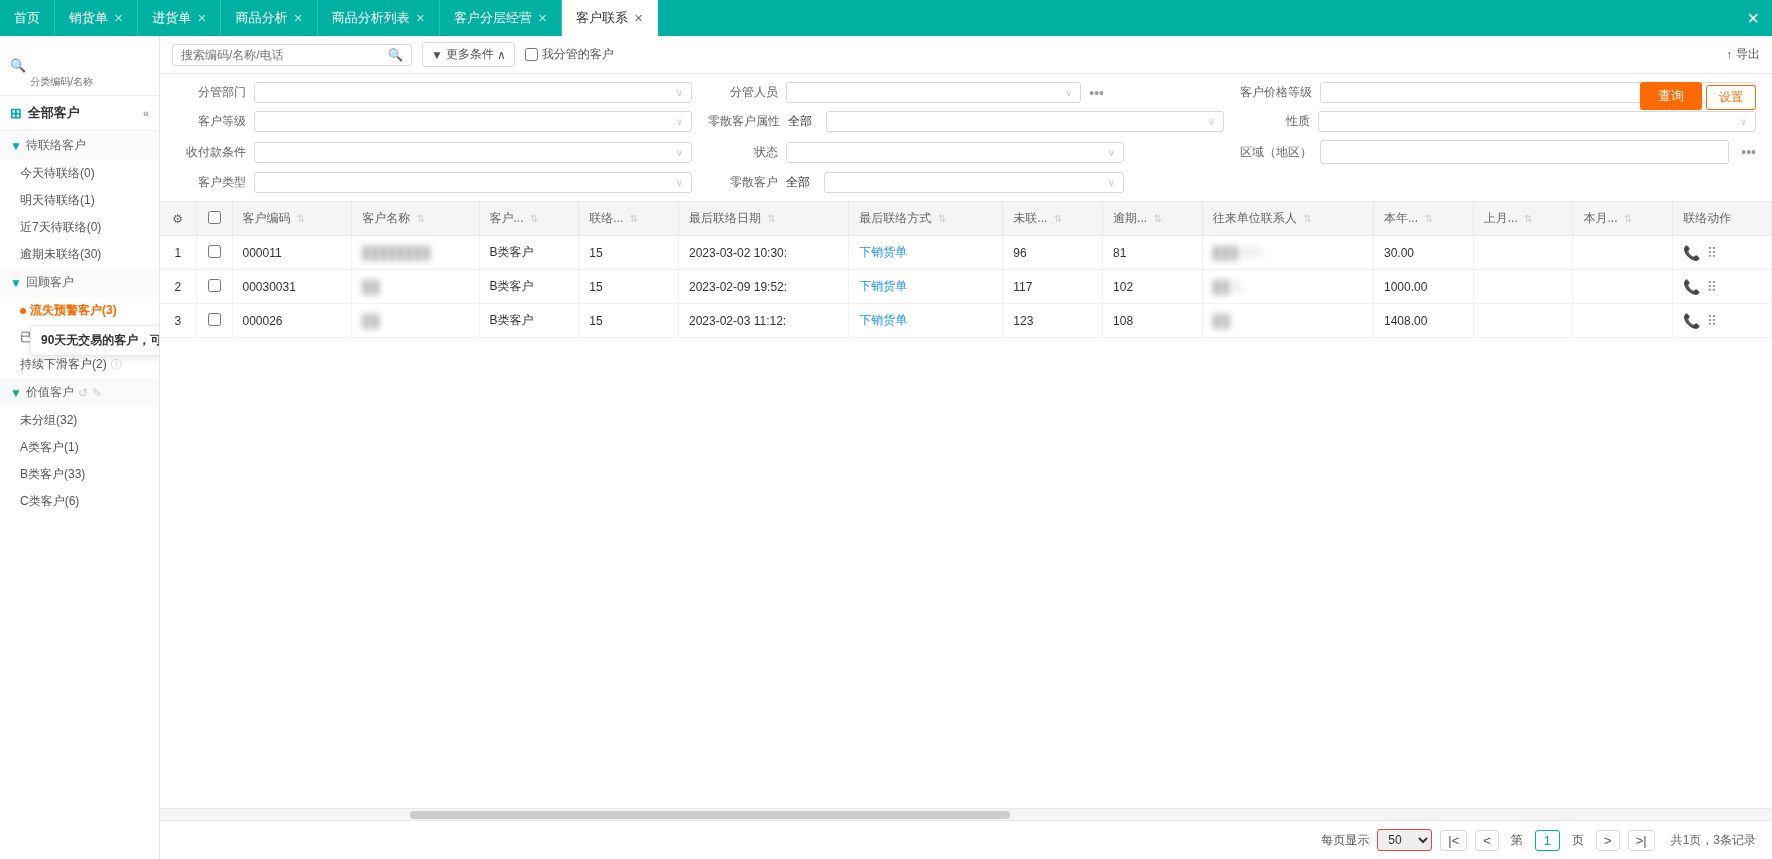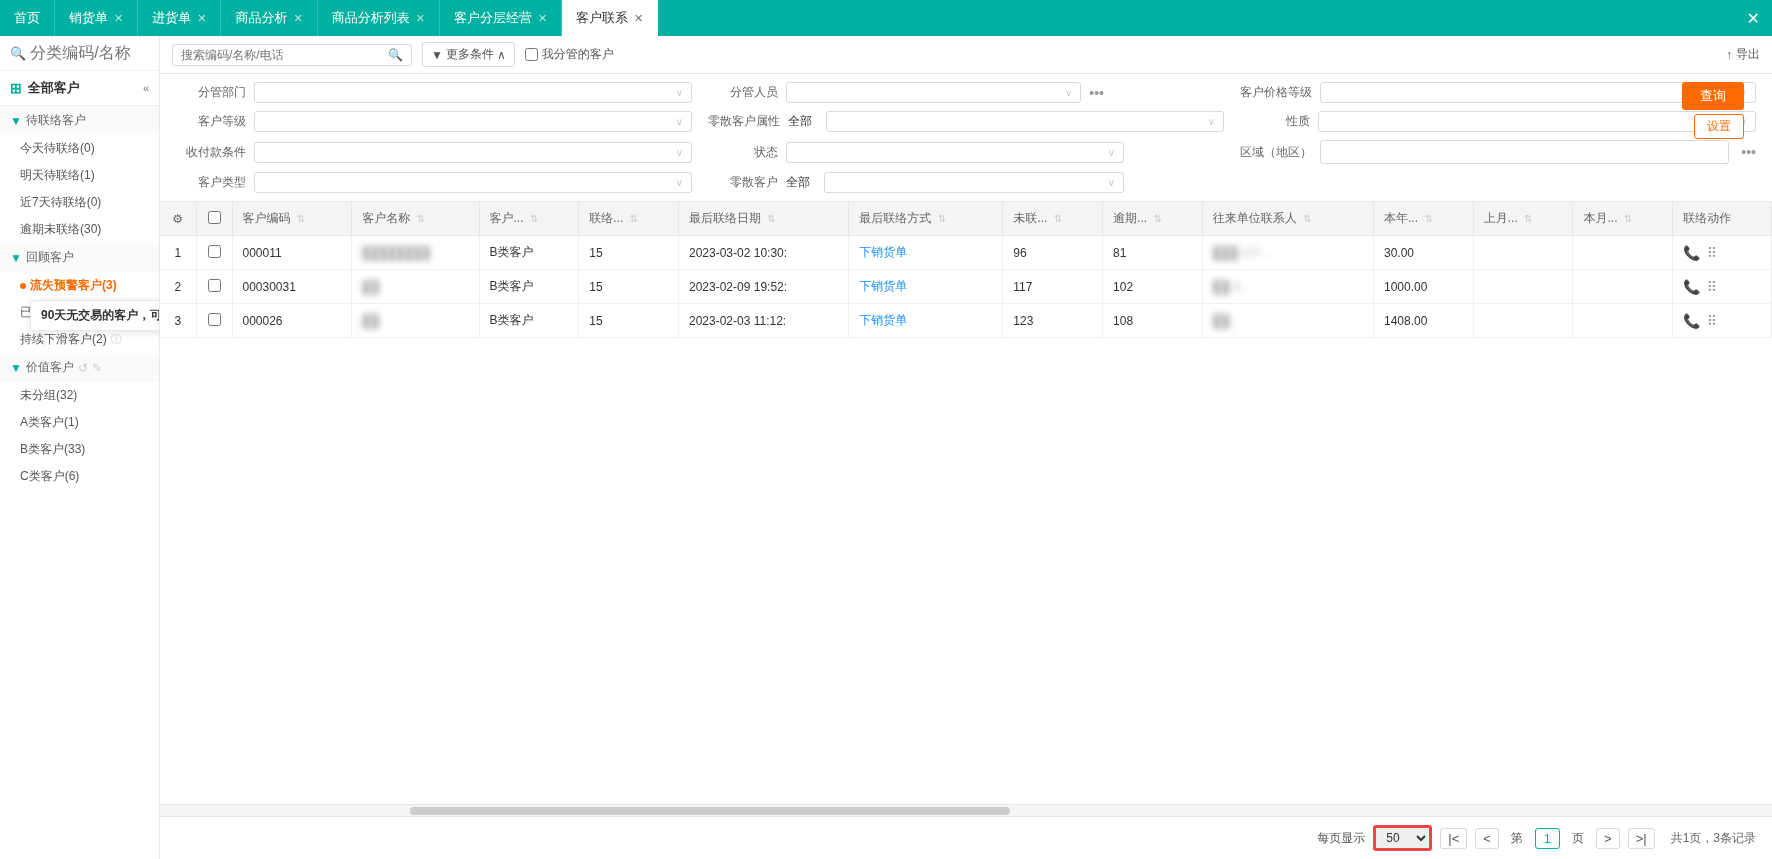--- a/index.html
+++ b/index.html
@@ -59,23 +59,24 @@
     .sidebar-search {
       display: flex;
       align-items: center;
       padding: 8px 10px;
       border-bottom: 1px solid #f0f0f0;
       gap: 4px;
     }
     .sidebar-search input {
       border: none;
       outline: none;
-      font-size: 16px;
+      font-size: 10px;
       width: 100%;
       color: #999;
+      margin-top: 32px;
     }
     .search-icon-sm { color: #ccc; font-size: 13px; }
     .sidebar-header {
       display: flex;
       align-items: center;
       padding: 8px 10px;
       font-size: 13px;
       font-weight: bold;
       color: #333;
       cursor: pointer;
@@ -226,24 +227,24 @@
       padding: 4px 8px;
       font-size: 12px;
       color: #999;
       cursor: pointer;
       position: relative;
       justify-content: space-between;
     }
     .filter-select .caret { color: #ccc; font-size: 10px; }
     .filter-actions {
       position: absolute;
-      right: 28px;
+      right: 16px;
       top: 8px;
       display: flex;
-      flex-direction: column;
+      flex-direction: row;
       gap: 4px;
       align-items: flex-end;
     }
     .btn-query {
       background: #ff6a00;
       color: #fff;
       border: none;
       border-radius: 3px;
       padding: 5px 18px;
       font-size: 13px;
@@ -313,21 +314,21 @@
       align-items: center;
       justify-content: flex-end;
       padding: 8px 16px;
       background: #fff;
       border-top: 1px solid #e8e8e8;
       gap: 8px;
       font-size: 12px;
       color: #555;
     }
     .page-size-select {
-      border: 3px solid #ef4444;
+      border: 1px solid #ef4444;
       border-radius: 3px;
       padding: 2px 6px;
       font-size: 12px;
       color: #333;
       cursor: pointer;
     }
     .page-btn {
       border: 1px solid #d9d9d9;
       border-radius: 3px;
       padding: 2px 7px;

